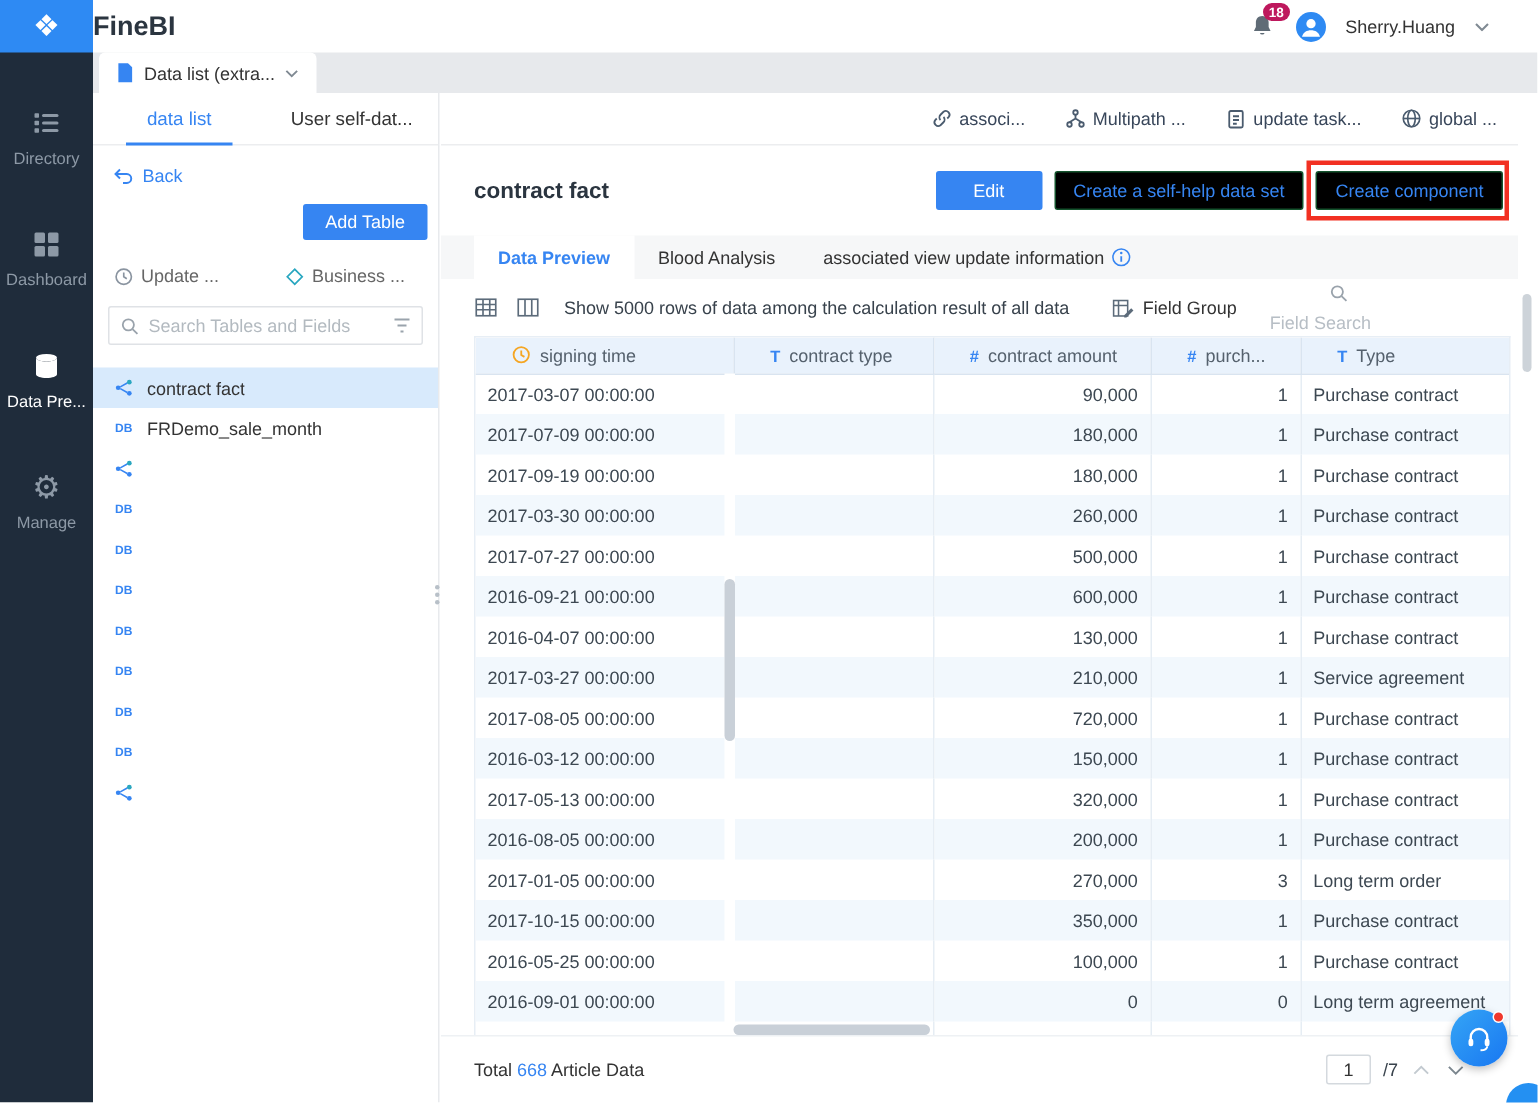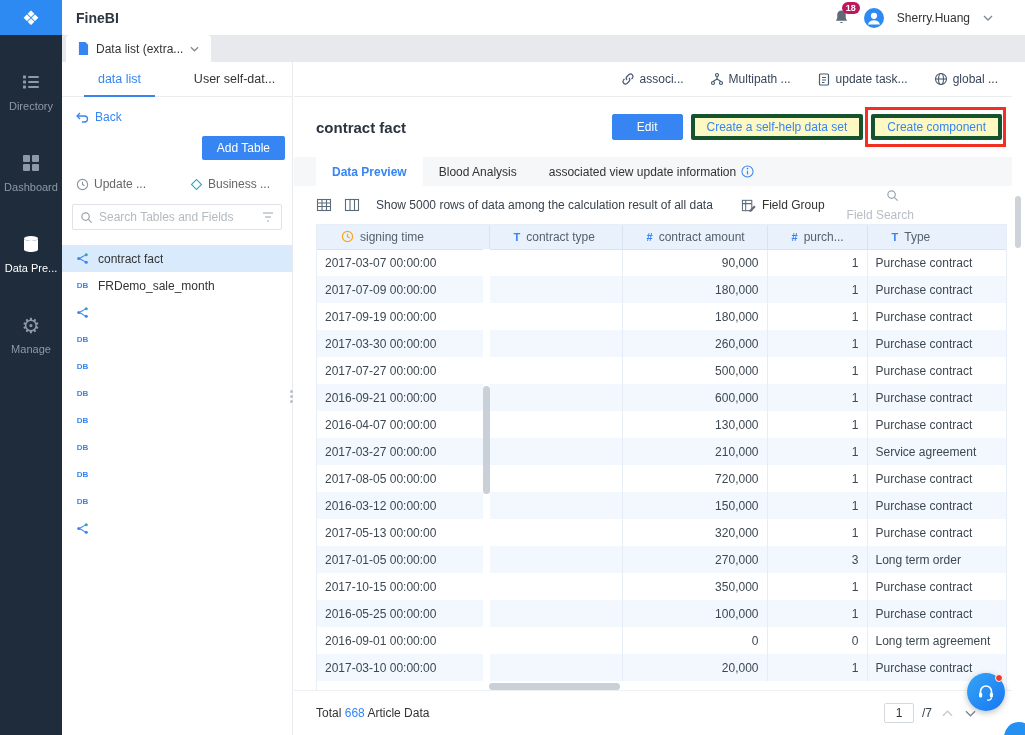--- a/index.html
+++ b/index.html
@@ -13,21 +13,21 @@
   .logo-glyph { color:#fff; font-size:20px; line-height:1; }
   .nav { display:flex; flex-direction:column; margin-top:16px; }
   .nav-item { display:flex; flex-direction:column; align-items:center; gap:7px; color:#8d99a6; padding:20px 0; cursor:pointer; }
   .nav-item .nav-icon { width:22px; height:22px; display:flex; align-items:center; justify-content:center; }
   .nav-item .nav-label { font-size:11px; white-space:nowrap; }
   .nav-item.active { color:#ffffff; }
   .gear-glyph { font-size:21px; line-height:1; }
 
   
   .topbar { position:absolute; left:62px; top:0; width:963px; height:35px; background:#fff; display:flex; align-items:center; z-index:4; }
-  .app-title { margin-left:14px; font-size:14px; font-weight:bold; color:#2b3540; }
+  .app-title { font-size:18px; font-weight:bold; color:#2b3540; }
   .topbar-right { margin-left:auto; display:flex; align-items:center; gap:13px; margin-right:32px; }
   .bell-wrap { position:relative; width:18px; height:18px; cursor:pointer; }
   .badge { position:absolute; top:-7px; left:9px; background:#be185d; color:#fff; font-size:9px; line-height:12px; padding:0 4px; border-radius:8px; font-weight:bold; }
   .avatar { width:20px; height:20px; cursor:pointer; }
   .user-name { color:#333; cursor:pointer; }
   .tb-chevron { cursor:pointer; display:flex; align-items:center; }
 
   
   .tabstrip { position:absolute; left:62px; top:35px; width:963px; height:27px; background:#e7e9ec; display:flex; align-items:flex-end; z-index:4; }
   .window-tab { height:27px; background:#fff; display:flex; align-items:center; gap:7px; padding:0 12px; border-radius:4px 4px 0 0; margin-left:4px; cursor:pointer; }
@@ -60,21 +60,21 @@
   
   .main { position:absolute; left:294px; top:62px; width:718px; height:673px; background:#fff; z-index:2; }
   .assoc-row { height:35px; display:flex; align-items:center; justify-content:flex-end; gap:26px; padding-right:14px; border-bottom:1px solid #ecedef; color:#38465a; }
   .assoc-link { display:flex; align-items:center; gap:5px; cursor:pointer; white-space:nowrap; }
 
   .title-row { height:60px; display:flex; align-items:center; padding:0 10px 0 22px; }
   .page-title { font-size:15px; font-weight:bold; color:#2b3540; }
   .title-actions { margin-left:auto; display:flex; align-items:center; gap:8px; }
   .btn { height:26px; border-radius:2px; font-size:12px; font-family:Liberation Sans, sans-serif; cursor:pointer; white-space:nowrap; }
   .btn-primary { background:#3685f2; color:#fff; border:1px solid #3685f2; padding:0 24px; }
-  .btn-outline { background:#fef9c3; color:#3685f2; border:4px solid #14532d; padding:0 12px; }
+  .btn-outline { background:#000000; color:#3685f2; border:1px solid #14532d; padding:0 12px; }
   .cc-wrap { position:relative; display:inline-flex; }
   .annotation-box { position:absolute; top:-7px; bottom:-7px; left:-6px; right:-4px; border:3px solid #f23022; pointer-events:none; }
 
   .main-tabs { height:29px; background:#f6f7f8; display:flex; padding-left:22px; align-items:stretch; }
   .main-tab { display:flex; align-items:center; gap:5px; padding:0 16px; color:#333; cursor:pointer; white-space:nowrap; }
   .main-tab.active { background:#fff; color:#3685f2; font-weight:bold; }
 
   .toolbar { height:38px; display:flex; align-items:center; padding:0 22px; gap:12px; background:#fff; }
   .tb-icon { display:flex; align-items:center; cursor:pointer; }
   .show-text { color:#38424c; margin-left:4px; white-space:nowrap; }
@@ -576,20 +576,27 @@
             </tr>
 
             <tr>
               <td>2017-05-13 00:00:00</td>
               <td></td>
               <td class="num">320,000</td>
               <td class="num">1</td>
               <td>Purchase contract</td>
             </tr>
 
+            <tr>
+              <td>2016-08-05 00:00:00</td>
+              <td></td>
+              <td class="num">200,000</td>
+              <td class="num">1</td>
+              <td>Purchase contract</td>
+            </tr>
 
             <tr>
               <td>2017-01-05 00:00:00</td>
               <td></td>
               <td class="num">270,000</td>
               <td class="num">3</td>
               <td>Long term order</td>
             </tr>
 
             <tr>

